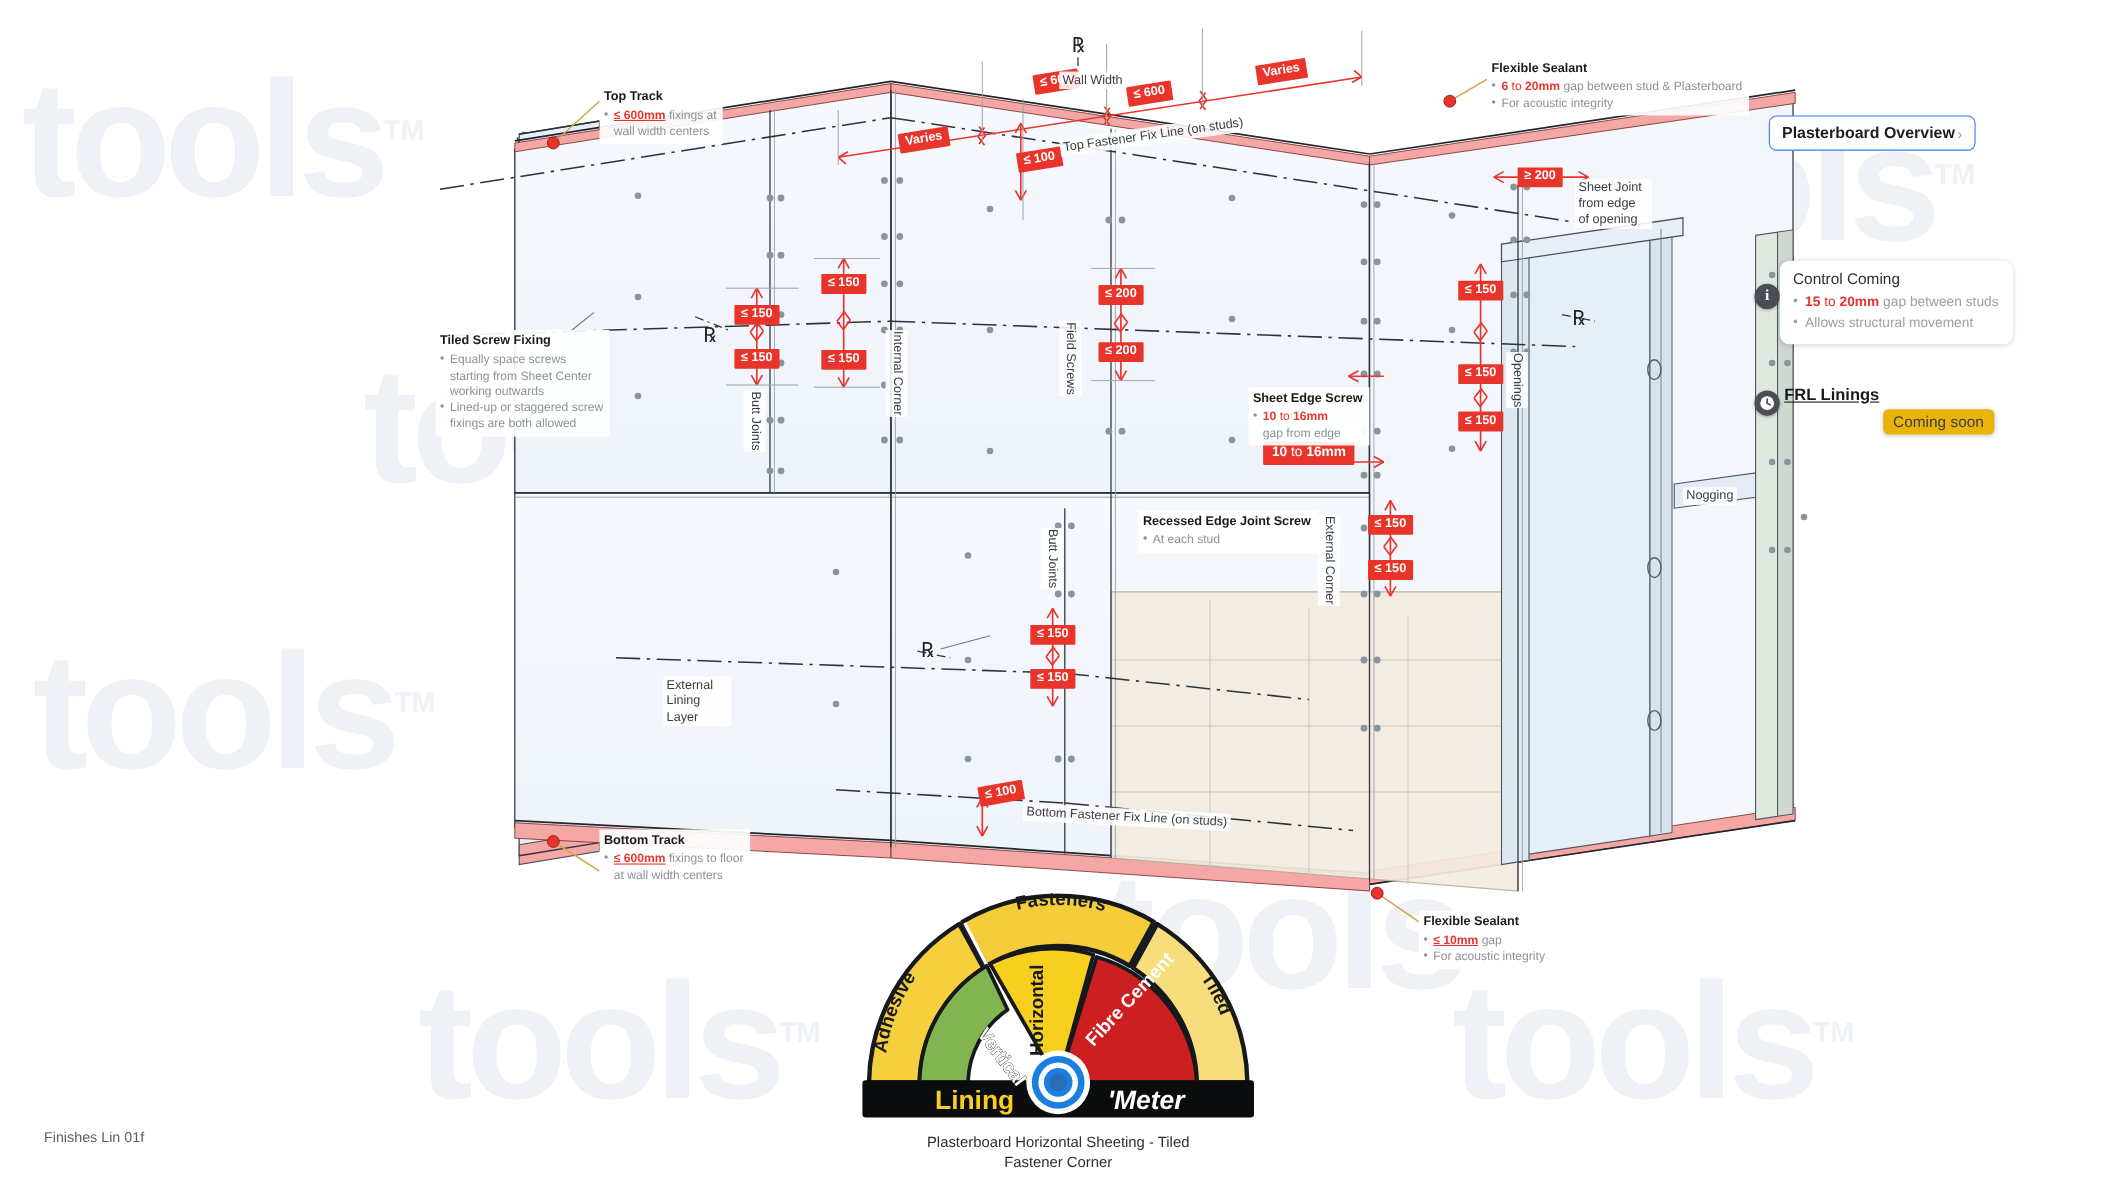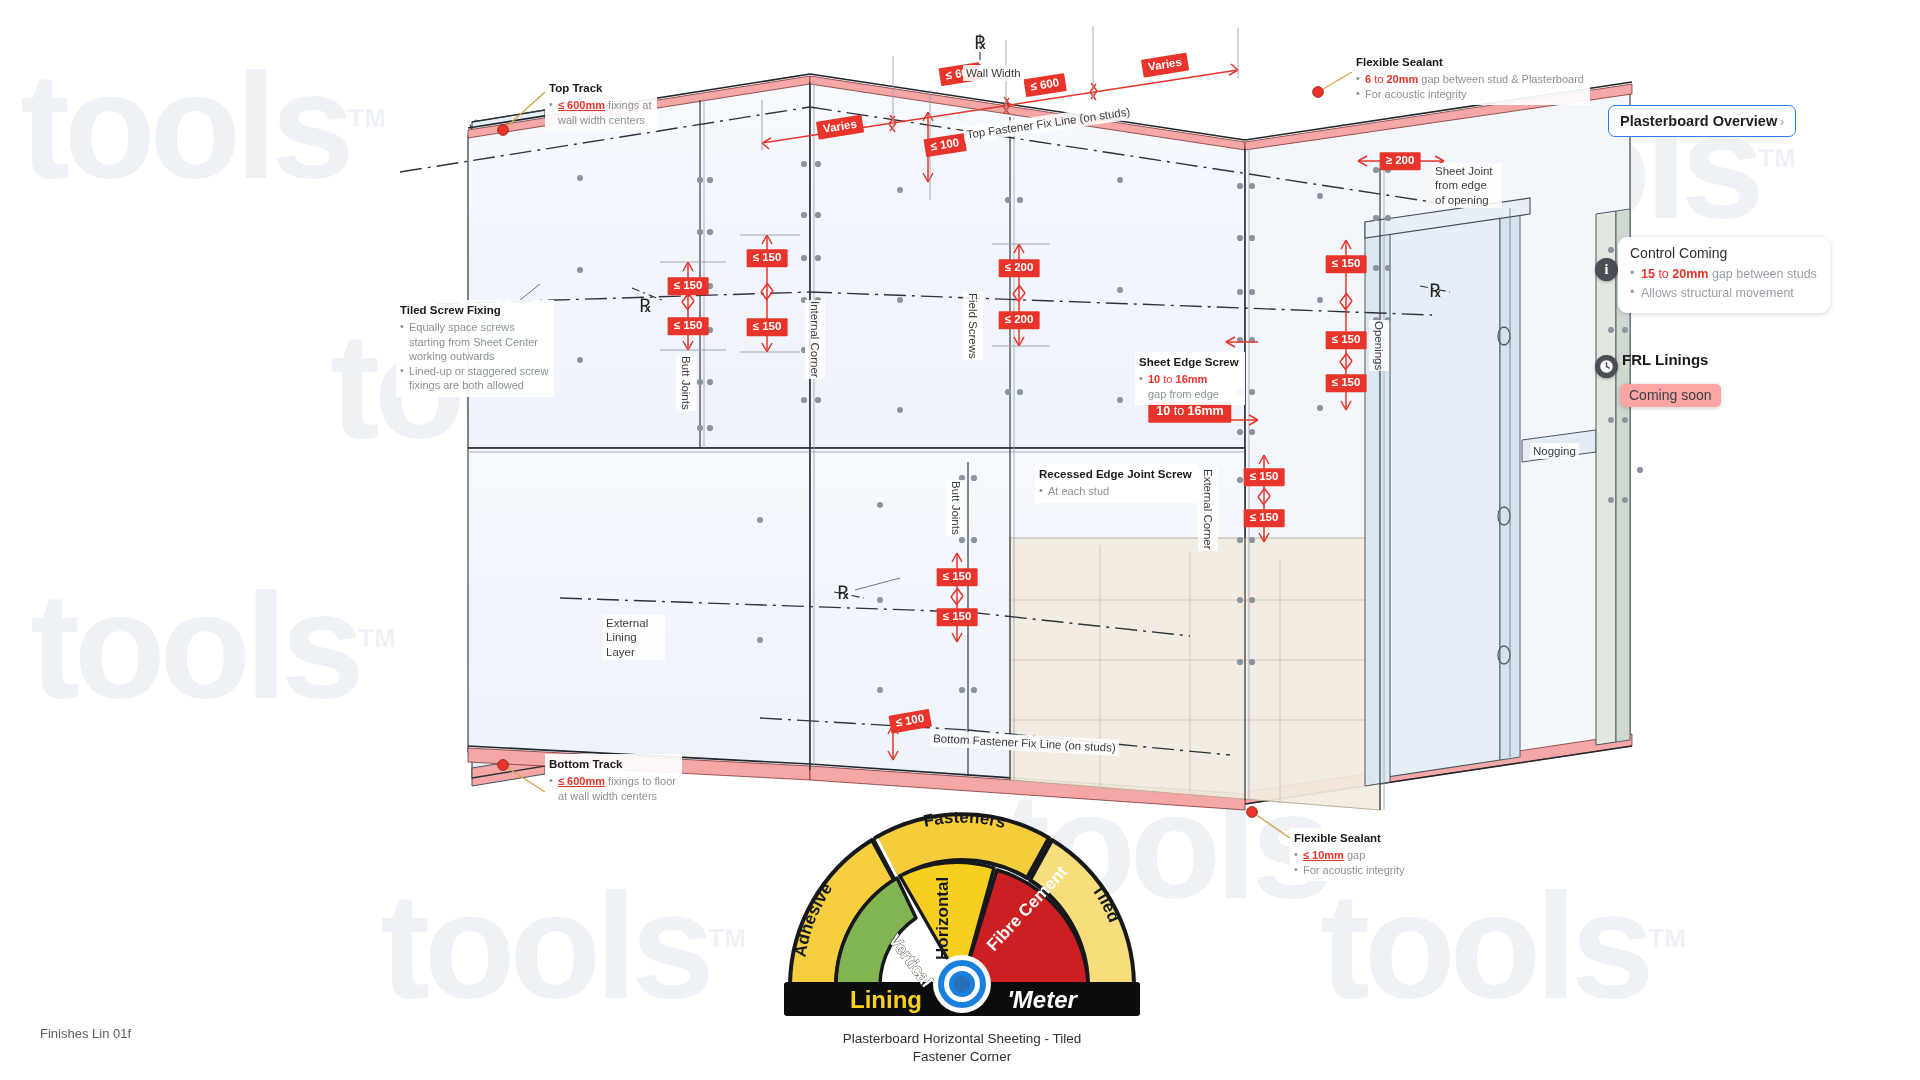--- a/index.html
+++ b/index.html
@@ -109,28 +109,28 @@
   }
   .cicon {
     position: absolute; width: 23px; height: 23px; border-radius: 50%;
     background: #4a4f55; color: #fff;
     display: flex; align-items: center; justify-content: center;
     font-size: 14px; font-family: "Liberation Serif", serif; font-weight: 700;
     box-shadow: 0 1px 3px rgba(0,0,0,0.3);
   }
   #frl-title {
     position: absolute; left: 1622px; top: 351px;
-    font-size: 15px; font-weight: 700; color: #17191c;
+    font-size: 15px; font-weight: 700; color: #17191c; text-decoration: underline;
   }
   #frl-soon {
-    position: absolute; left: 1620px; top: 372px;
-    background: #fca5a5; border-radius: 5px;
+    position: absolute; left: 1712px; top: 372px;
+    background: #eab308; border-radius: 5px;
     box-shadow: 0 1px 4px rgba(0,0,0,0.2);
     padding: 3px 9px 4px 9px;
-    font-size: 14px; color: #3c4044; margin-top: 12px;
+    font-size: 14px; color: #3c4044;
   }
 
   
   #gauge { position: absolute; left: 776px; top: 812px; width: 372px; height: 212px; }
   #gauge-caption {
     position: absolute; left: 776px; top: 1030px; width: 372px;
     text-align: center; font-size: 13.5px; color: #2c2f33; line-height: 1.33;
   }
   #sheet-code {
     position: absolute; left: 40px; top: 1026px;

